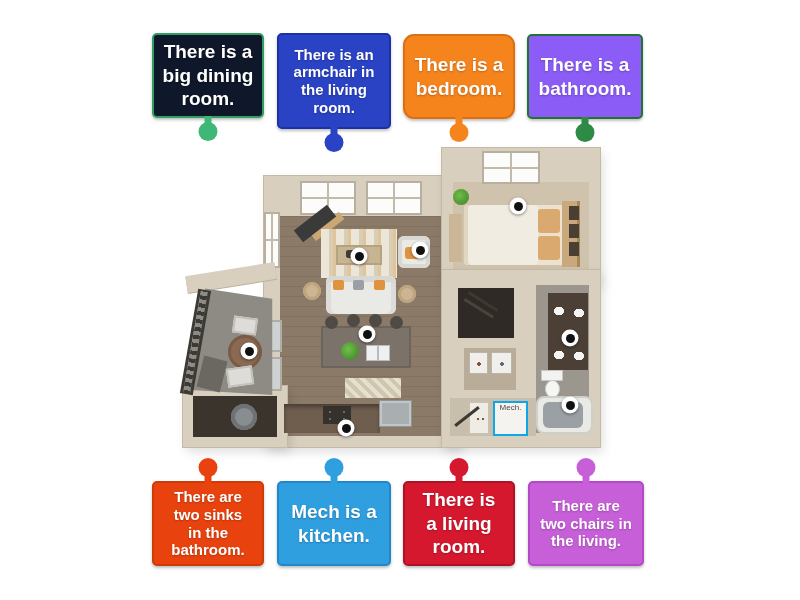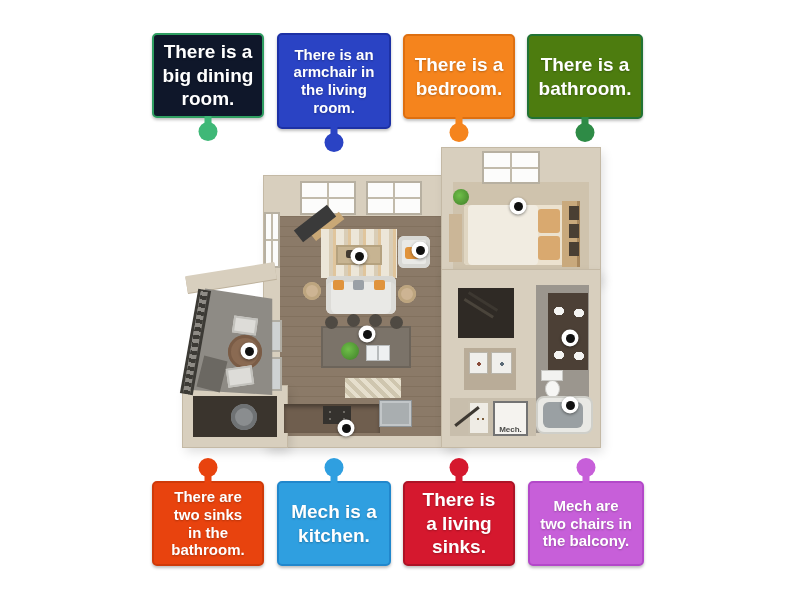--- a/index.html
+++ b/index.html
@@ -103,22 +103,22 @@
   .toilet-bowl{left:545px;top:380px;width:15px;height:18px;background:#f6f6f4;border:1px solid #c8c8c4;border-radius:50%;}
   .tub{left:536px;top:396px;width:57px;height:38px;background:#e9e9e5;border:2px solid #cfcfc9;border-radius:8px;}
   .tub-inner{left:543px;top:402px;width:40px;height:26px;background:#9aa0a3;border-radius:6px;}
 
   .washer{left:469px;top:352px;width:19px;height:22px;background:#f0efec;border:1px solid #b9b5ab;
       background-image:radial-gradient(circle 4px at 9px 11px,#8a4b3a 45%,rgba(0,0,0,0) 50%);}
   .dryer{left:491px;top:352px;width:21px;height:22px;background:#f0efec;border:1px solid #b9b5ab;
       background-image:radial-gradient(circle 4px at 10px 11px,#5b6a77 45%,rgba(0,0,0,0) 50%);}
   .shoe-closet{left:468px;top:401px;width:22px;height:34px;background:#efece5;border:2px solid #c9c0ae;
       background-image:radial-gradient(circle 2px at 8px 16px,#7a5b3a 60%,rgba(0,0,0,0) 65%),radial-gradient(circle 2px at 13px 16px,#7a5b3a 60%,rgba(0,0,0,0) 65%);}
-  .mech-closet{left:493px;top:401px;width:35px;height:35px;background:#f5f3ef;border:2px solid #737373;
-      display:flex;align-items:flex-end;justify-content:center;font-size:8px;color:#4a4a48;font-weight:700;}
+  .mech-closet{left:493px;top:401px;width:35px;height:35px;background:#f5f3ef;border:2px solid #0ea5e9;
+      display:flex;align-items:flex-start;justify-content:center;font-size:8px;color:#4a4a48;font-weight:400;}
   .diag{background:#3d3831;}
   .diag1{left:452px;top:415px;width:30px;height:3px;transform:rotate(-38deg);}
   .diag2{left:466px;top:300px;width:34px;height:3px;transform:rotate(32deg);box-shadow:0 8px 0 #4a443b;}
 
   .balcony-floor{left:183px;top:283px;width:92px;height:112px;background:#8e8b85;
       clip-path:polygon(24% 5%,97% 14%,97% 100%,0 95%);box-shadow:none;}
   .railing{left:189px;top:289px;width:13px;height:106px;transform:rotate(10deg);
       background:repeating-linear-gradient(0deg,#3c3a35 0 4px,#8e8b85 4px 8px);
       border-left:3px solid #3c3a35;border-right:3px solid #3c3a35;}
   .angled-wall{left:186px;top:269px;width:90px;height:17px;background:#d8cfbe;transform:rotate(-9deg);box-shadow:0 1px 0 #bdb19c;}
@@ -226,44 +226,44 @@
   <div class="card top c1 fs-lg" style="background-color: #0f172a; border-color: rgb(47, 158, 97);">
     <span class="card-text">There is a big dining room.</span>
     <span class="stem" style="background-color: rgb(63, 184, 119);"></span>
     <span class="dot" style="background-color: rgb(63, 184, 119);"></span>
   </div>
   <div class="card top c2 fs-sm" style="background-color: rgb(42, 67, 196); border-color: rgb(29, 49, 165);">
     <span class="card-text">There is an armchair in the living room.</span>
     <span class="stem" style="background-color: rgb(42, 67, 196);"></span>
     <span class="dot" style="background-color: rgb(42, 67, 196);"></span>
   </div>
-  <div class="card top c3 fs-lg" style="background-color: rgb(245, 132, 29); border-color: rgb(222, 111, 16);">
+  <div class="card top c3 fs-lg" style="background-color: rgb(245, 132, 29); border-color: rgb(222, 111, 16); border-radius: 11px;">
     <span class="card-text">There is a bedroom.</span>
     <span class="stem" style="background-color: rgb(245, 132, 29);"></span>
     <span class="dot" style="background-color: rgb(245, 132, 29);"></span>
   </div>
-  <div class="card top c4 fs-lg" style="background-color: #4d7c0f; border-color: rgb(33, 115, 52);">
+  <div class="card top c4 fs-lg" style="background-color: #8b5cf6; border-color: rgb(33, 115, 52);">
     <span class="card-text">There is a bathroom.</span>
     <span class="stem" style="background-color: rgb(46, 139, 70);"></span>
     <span class="dot" style="background-color: rgb(46, 139, 70);"></span>
   </div>
   <div class="card bottom c5 fs-sm pad-lg" style="background-color: rgb(232, 67, 14); border-color: rgb(207, 58, 9);">
     <span class="card-text">There are two sinks in the bathroom.</span>
     <span class="stem" style="background-color: rgb(232, 67, 14);"></span>
     <span class="dot" style="background-color: rgb(232, 67, 14);"></span>
   </div>
   <div class="card bottom c6 fs-lg" style="background-color: rgb(47, 159, 224); border-color: rgb(33, 135, 204);">
     <span class="card-text">Mech is a kitchen.</span>
     <span class="stem" style="background-color: rgb(47, 159, 224);"></span>
     <span class="dot" style="background-color: rgb(47, 159, 224);"></span>
   </div>
   <div class="card bottom c7 fs-lg pad-md" style="background-color: rgb(213, 24, 46); border-color: rgb(173, 19, 38);">
-    <span class="card-text">There is a living sinks.</span>
+    <span class="card-text">There is a living room.</span>
     <span class="stem" style="background-color: rgb(213, 24, 46);"></span>
     <span class="dot" style="background-color: rgb(213, 24, 46);"></span>
   </div>
   <div class="card bottom c8 fs-sm pad-sm" style="background-color: rgb(199, 95, 217); border-color: rgb(179, 72, 201);">
-    <span class="card-text">Mech are two chairs in the balcony.</span>
+    <span class="card-text">There are two chairs in the living.</span>
     <span class="stem" style="background-color: rgb(199, 95, 217);"></span>
     <span class="dot" style="background-color: rgb(199, 95, 217);"></span>
   </div>
 
 </div>
 
 </body></html>

